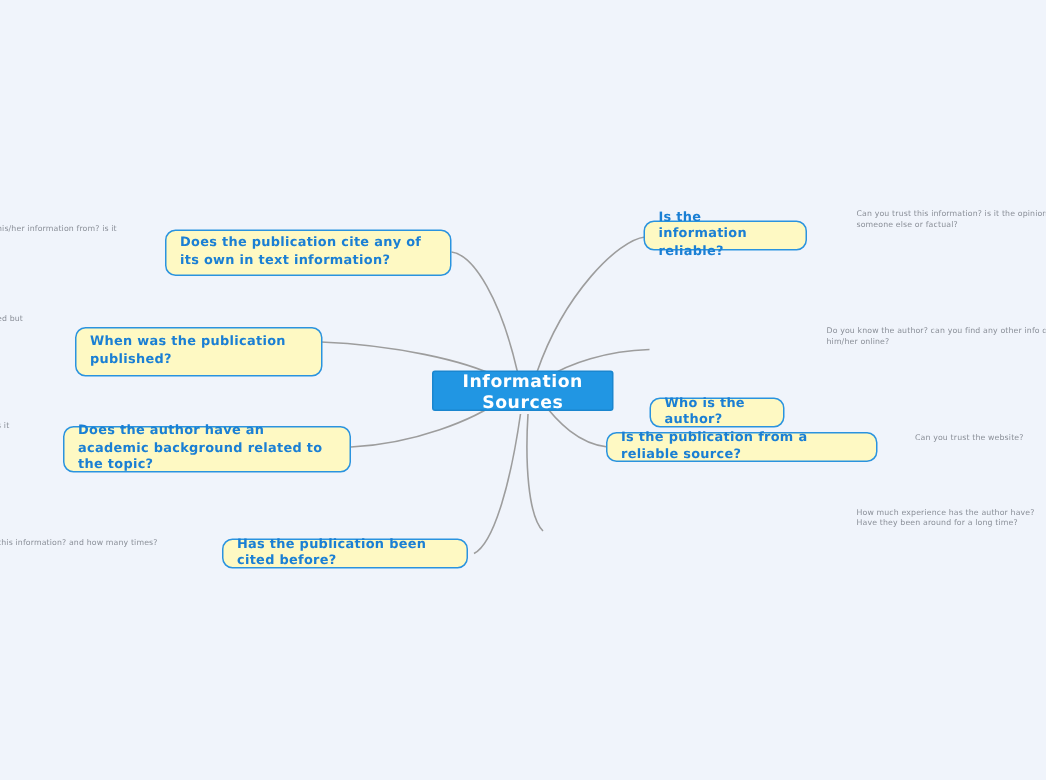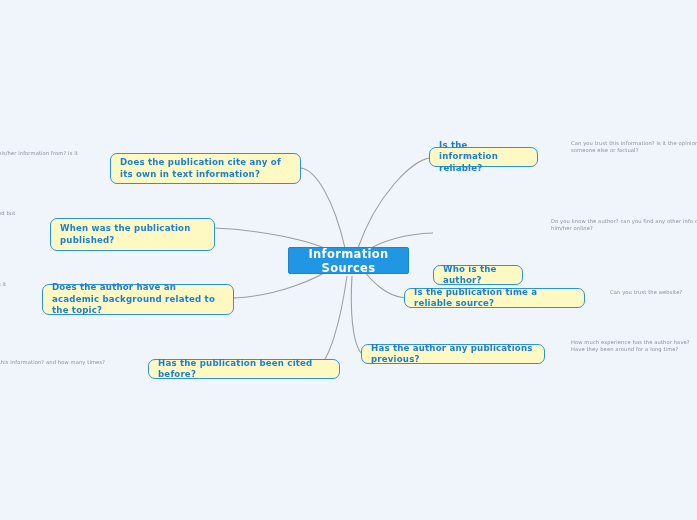--- a/index.html
+++ b/index.html
@@ -115,39 +115,36 @@
   </div>
 
   <div class="node" style="left:50px; top:218px; width:165px; height:33px;">
     <span>When was the publication published?</span>
   </div>
 
   <div class="node two-line" style="left:42px; top:284px; width:192px; height:31px;">
     <span>Does the author have an academic background related to the topic?</span>
   </div>
 
-  <div class="node" style="left:148px; top:359px; width:192px; height:20px;">
+  <div class="node" style="left:148px; top:359px; width:164px; height:20px;">
     <span>Has the publication been cited before?</span>
   </div>
 
   <div class="node" style="left:429px; top:147px; width:109px; height:20px;">
     <span>Is the information reliable?</span>
   </div>
 
   <div class="node" style="left:433px; top:223px; width:90px; height:20px;margin-top:42px;">
     <span>Who is the author?</span>
   </div>
 
   <div class="node" style="left:404px; top:288px; width:181px; height:20px;">
-    <span>Is the publication time a reliable source?</span>
+    <span>Is the publication from a reliable source?</span>
   </div>
 
-  <div class="node" style="left:361px; top:344px; width:184px; height:20px;">
-    <span>Has the author any publications previous?</span>
-  </div>
 
   <div class="note left" style="left:-2px; top:150px; width:84px;">his/her information from? is it</div>
 
   <div class="note left" style="left:-2px; top:210px; width:60px;">ed but</div>
 
   <div class="note left" style="left:-2px; top:281px; width:60px;">s it</div>
 
   <div class="note left" style="left:-13px; top:359px; width:160px;">ead this information? and how many times?</div>
 
   <div class="note right" style="left:571px; top:140px; width:138px;">Can you trust this information? is it the opinion of someone else or factual?</div>

